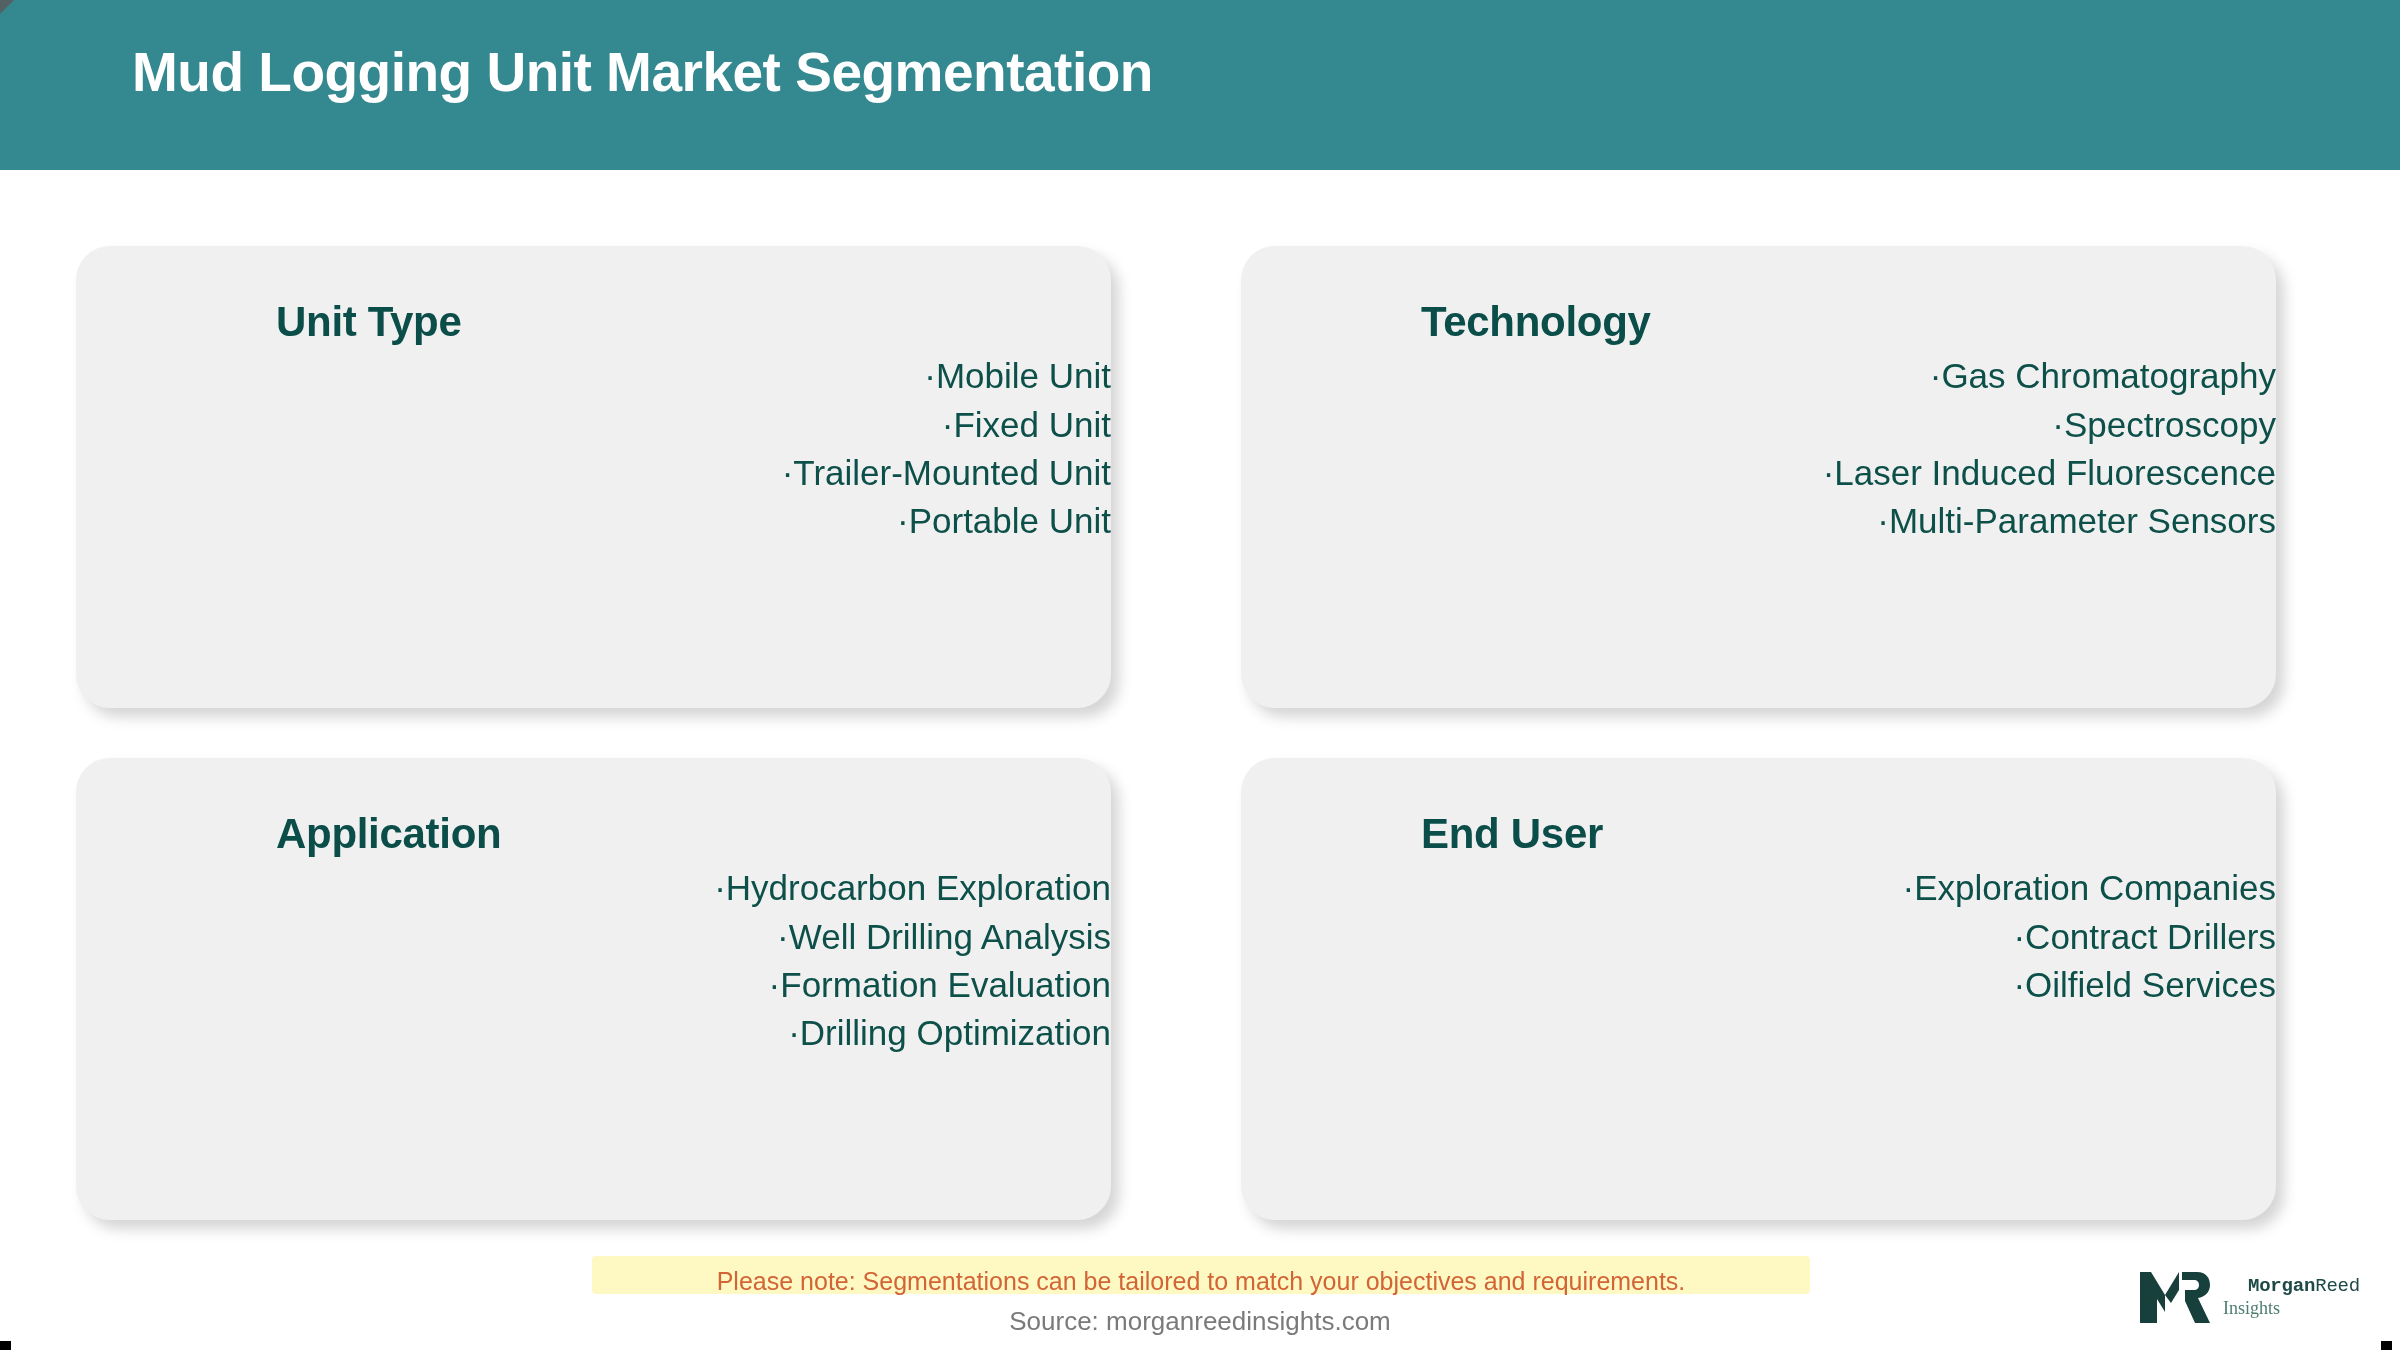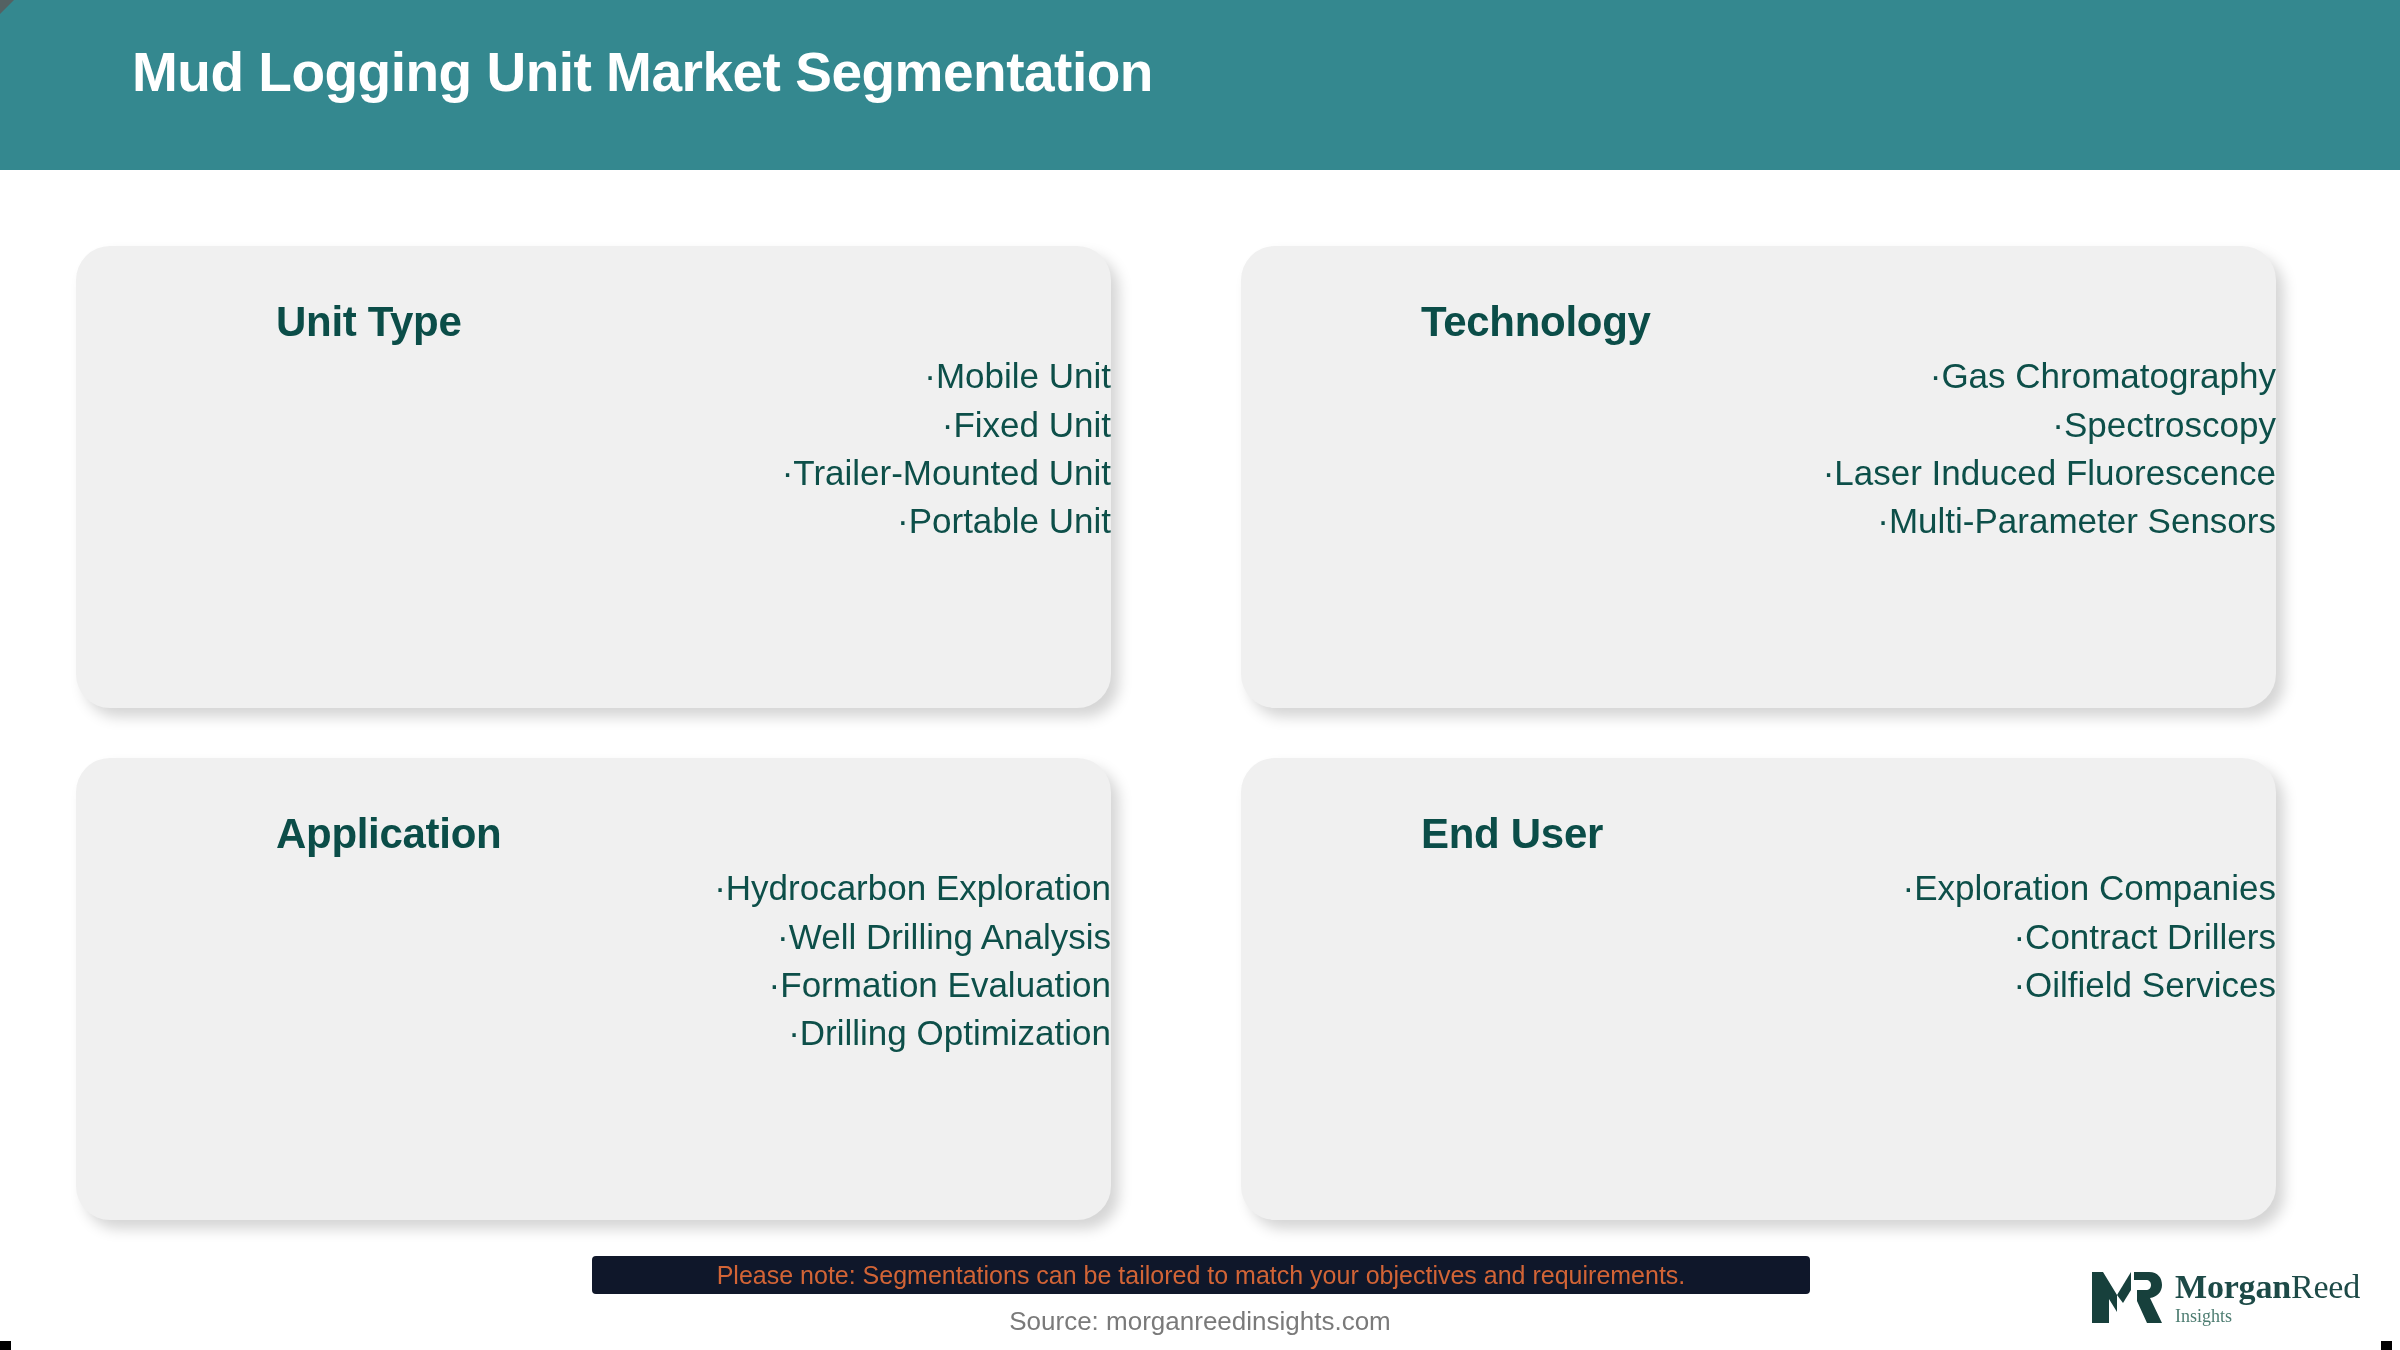--- a/index.html
+++ b/index.html
@@ -119,24 +119,24 @@
     color: #0d4f49;
   }
 
   
   .note-pill {
     position: absolute;
     left: 592px;
     top: 1256px;
     width: 1218px;
     height: 38px;
-    background: #0f172a;
+    background: #fef9c3;
     border-radius: 4px;
     display: flex;
-    align-items: center;
+    align-items: flex-end;
     justify-content: center;
     box-sizing: border-box;
   }
   .note-text {
     font-size: 25px;
     color: #d26436;
     line-height: 1;
     white-space: nowrap;
   }
   .source-text {
@@ -164,25 +164,26 @@
     height: 58px;
     flex: 0 0 auto;
   }
   .logo-words {
     display: flex;
     flex-direction: column;
     justify-content: center;
     line-height: 1;
   }
   .logo-line1 {
-    font-family: Liberation Serif, serif;
-    font-size: 34px;
+    font-family: Liberation Mono, monospace;
+    font-size: 19px;
     color: #1d4a47;
     white-space: nowrap;
     letter-spacing: -0.2px;
+    margin-left: 25px;
   }
   .logo-line1 .lw-bold {
     font-weight: 700;
   }
   .logo-line1 .lw-reg {
     font-weight: 400;
   }
   .logo-line2 {
     font-family: "Liberation Serif", "DejaVu Serif", serif;
     font-size: 18px;

